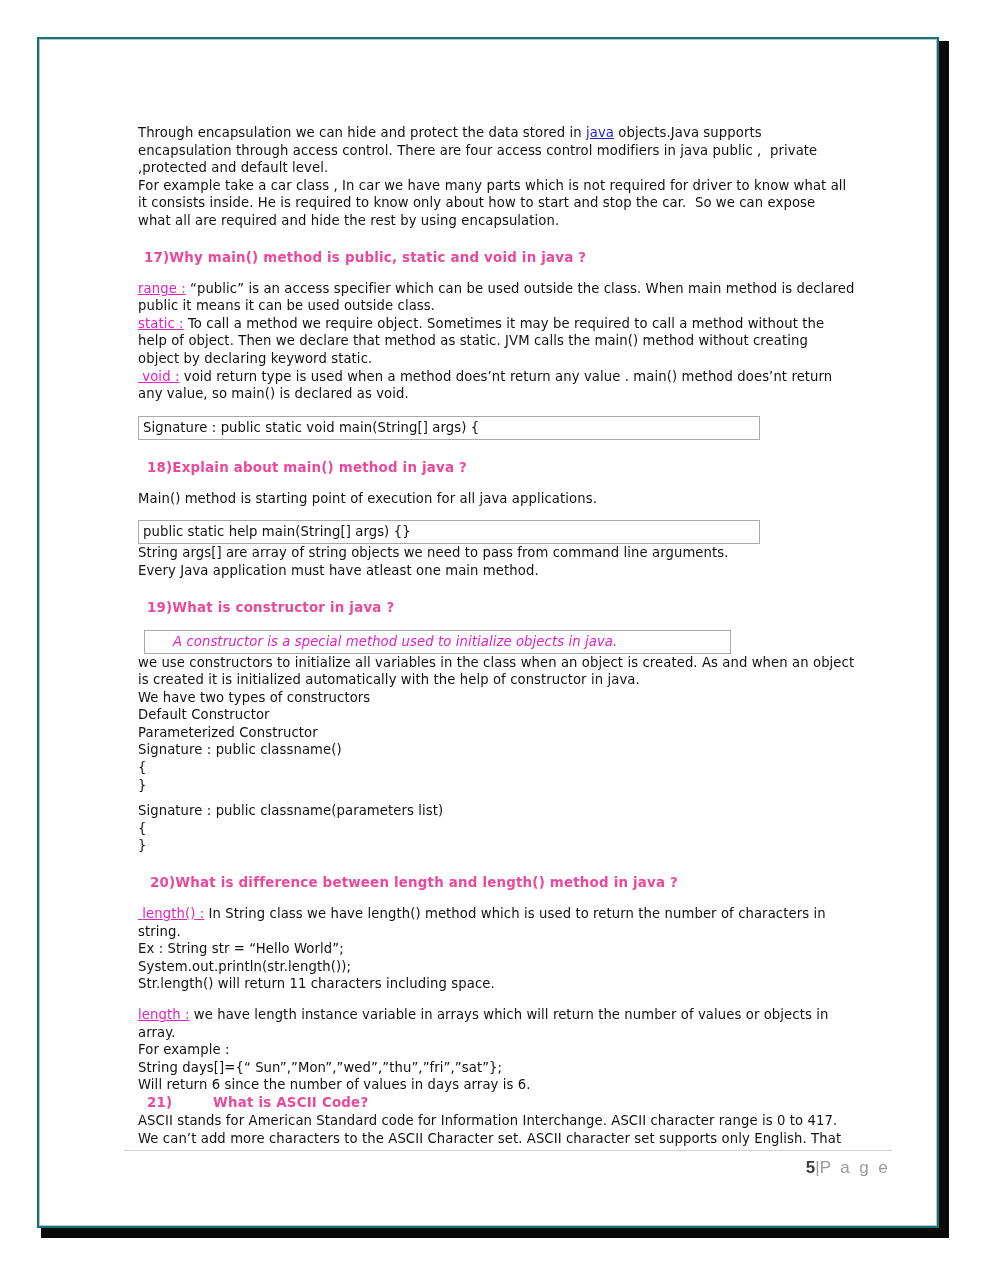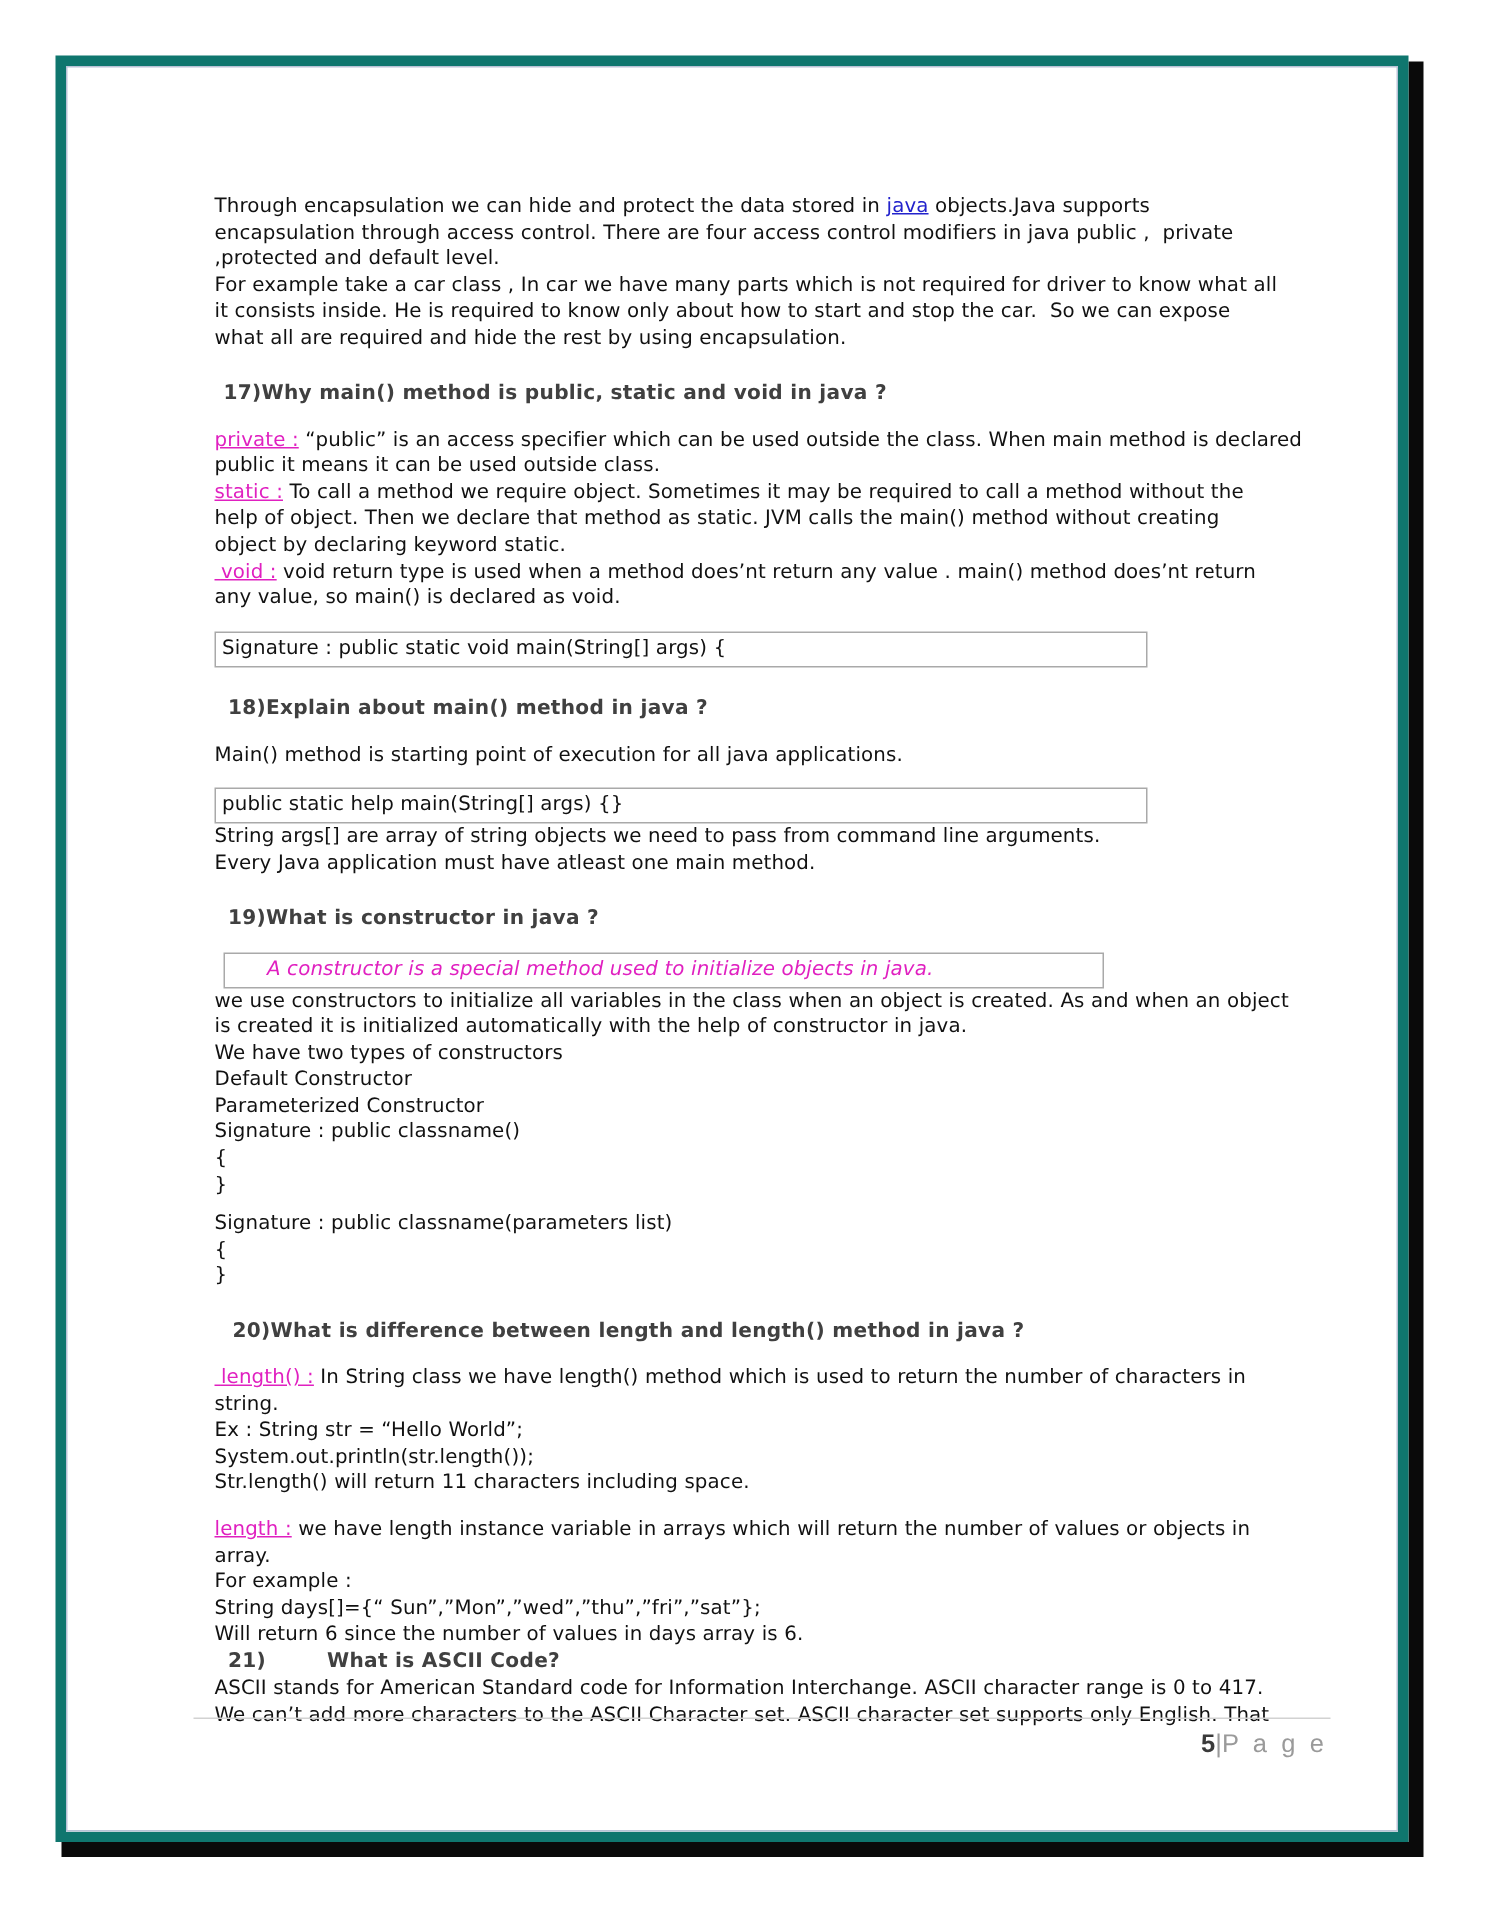--- a/index.html
+++ b/index.html
@@ -23,21 +23,21 @@
     width: 908px;
     height: 1197px;
     background: #0a0a0a;
   }
   .page-frame {
     position: absolute;
     left: 37px;
     top: 37px;
     width: 902px;
     height: 1191px;
-    border: 7px solid #0f766e;
+    border: 2px solid #0f766e;
     background: #ffffff;
     box-sizing: border-box;
   }
   .page-frame-inner {
     position: absolute;
     left: 0;
     top: 0;
     right: 0;
     bottom: 0;
     border: 1px solid #b9c2d6;
@@ -63,21 +63,21 @@
   }
 
   .spacer-sm { height: 8px; }
   .spacer-md { height: 13px; }
   .spacer-lg { height: 19px; }
 
   
   .q-head {
     font-size: 13.4px;
     font-weight: bold;
-    color: #404040;
+    color: #ec4899;
     letter-spacing: 0.2px;
     line-height: 18px;
     margin: 0;
     white-space: pre;
   }
   .q-head.indent1 { padding-left: 6px; }
   .q-head.indent2 { padding-left: 9px; }
   .q-head.indent3 { padding-left: 12px; }
   .q-head.wide-tab .num { display: inline-block; width: 66px; }
 
@@ -159,21 +159,21 @@
     <p class="para"><span>For example take a car class , In car we have many parts which is not required for driver to know what all
 it consists inside. He is required to know only about how to start and stop the car.  So we can expose
 what all are required and hide the rest by using encapsulation.</span></p>
 
     <div class="spacer-lg"></div>
 
     <p class="q-head indent1"><span class="num">17)</span><span>Why main() method is public, static and void in java ?</span></p>
 
     <div class="spacer-md"></div>
 
-    <p class="para"><span class="kw">private :</span><span> “public” is an access specifier which can be used outside the class. When main method is declared
+    <p class="para"><span class="kw">range :</span><span> “public” is an access specifier which can be used outside the class. When main method is declared
 public it means it can be used outside class.</span></p>
     <p class="para"><span class="kw">static :</span><span> To call a method we require object. Sometimes it may be required to call a method without the
 help of object. Then we declare that method as static. JVM calls the main() method without creating
 object by declaring keyword static.</span></p>
     <p class="para"><span class="kw"> void :</span><span> void return type is used when a method does’nt return any value . main() method does’nt return
 any value, so main() is declared as void.</span></p>
 
     <div class="spacer-md"></div>
 
     <div class="box sig1">Signature : public static void main(String[] args) {</div>

